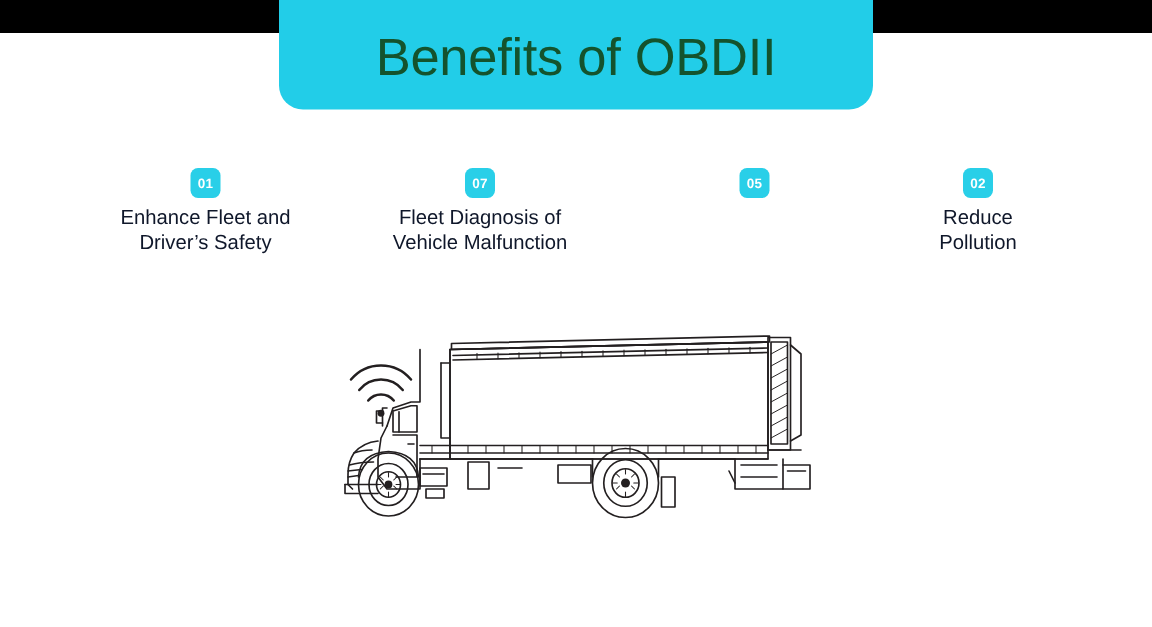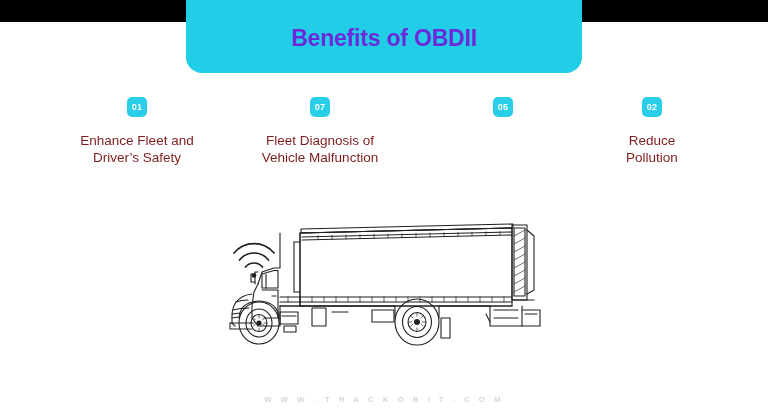--- a/index.html
+++ b/index.html
@@ -35,34 +35,34 @@
     top: 0;
     width: 396px;
     height: 73px;
     background: #22cde8;
     border-radius: 0 0 16px 16px;
     display: flex;
     align-items: center;
     justify-content: center;
   }
   #banner-title {
-    color: #6d28d9;
-    font-size: 23px;
-    font-weight: bold;
+    color: #14532d;
+    font-size: 35px;
+    font-weight: normal;
     letter-spacing: -0.2px;
     line-height: 1;
     padding-top: 4px;
     white-space: nowrap;
   }
 
   
   #columns {
     position: absolute;
     left: 0;
-    top: 96px;
+    top: 112px;
     width: 768px;
     height: 80px;
   }
   .benefit {
     position: absolute;
     top: 0;
     text-align: center;
   }
   .badge {
     display: inline-block;
@@ -71,22 +71,22 @@
     line-height: 20px;
     border-radius: 5px;
     background: #29cfe8;
     color: #ffffff;
     font-size: 9px;
     font-weight: bold;
     text-align: center;
     letter-spacing: 0.2px;
   }
   .benefit-label {
-    margin-top: 15px;
-    color: #7f1d1d;
+    margin-top: 4px;
+    color: #0f172a;
     font-size: 13.5px;
     line-height: 17px;
     white-space: pre-line;
   }
 
   
   #illustration {
     position: absolute;
     left: 222px;
     top: 222px;
@@ -325,17 +325,14 @@
         <g>
           <path d="M58 90 L76 90 L76 102 L58 102 Z"></path>
           <path d="M60 94 L74 94"></path>
           <path d="M62 104 L74 104 L74 110 L62 110 Z"></path>
         </g>
 
       </g>
     </svg>
   </div>
 
-  <div id="footer">
-    <span id="footer-text">W W W . T R A C K O B I T . C O M</span>
-  </div>
 
 </div>
 
 </body></html>

